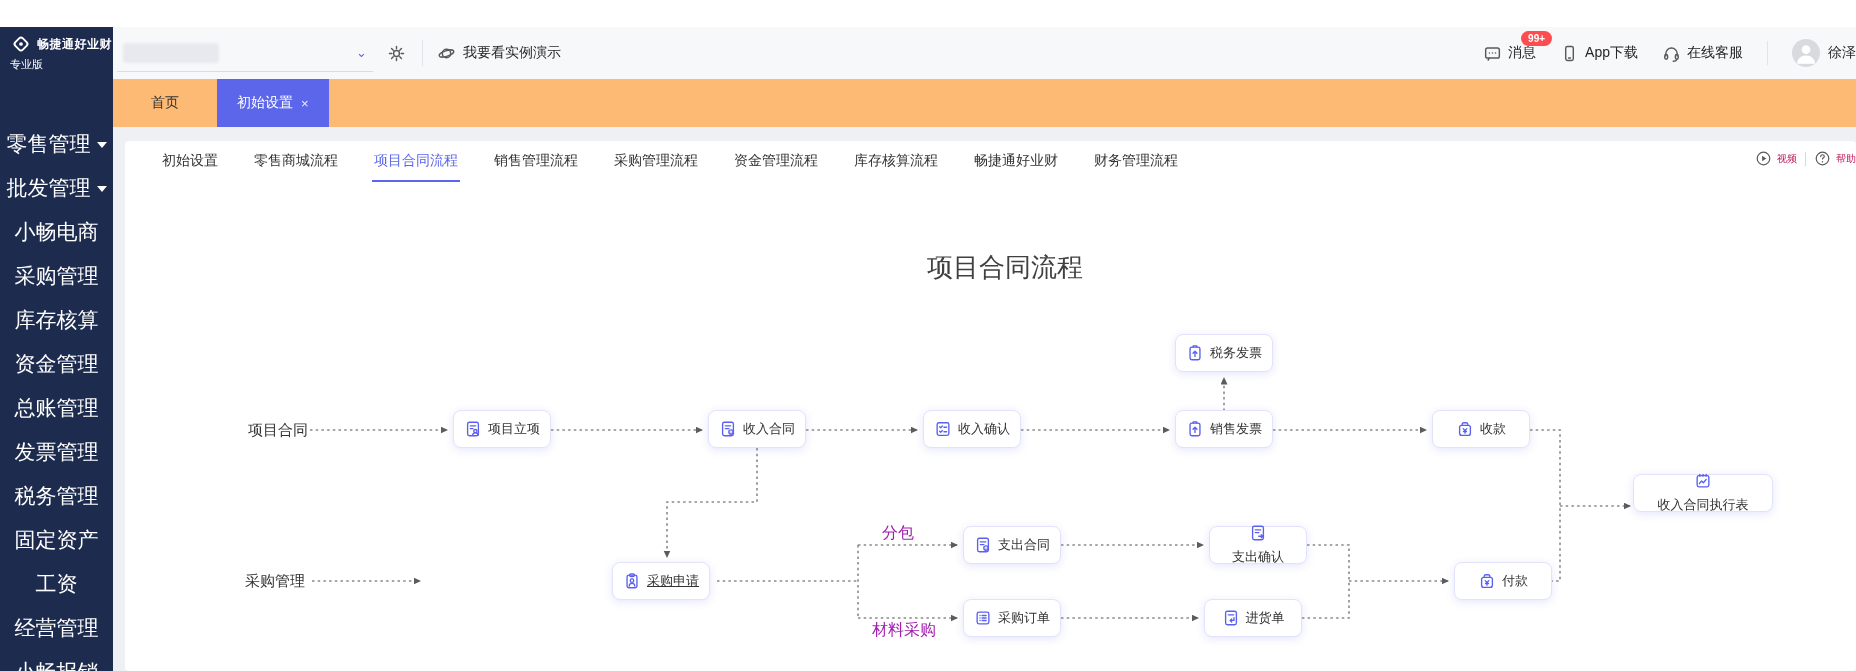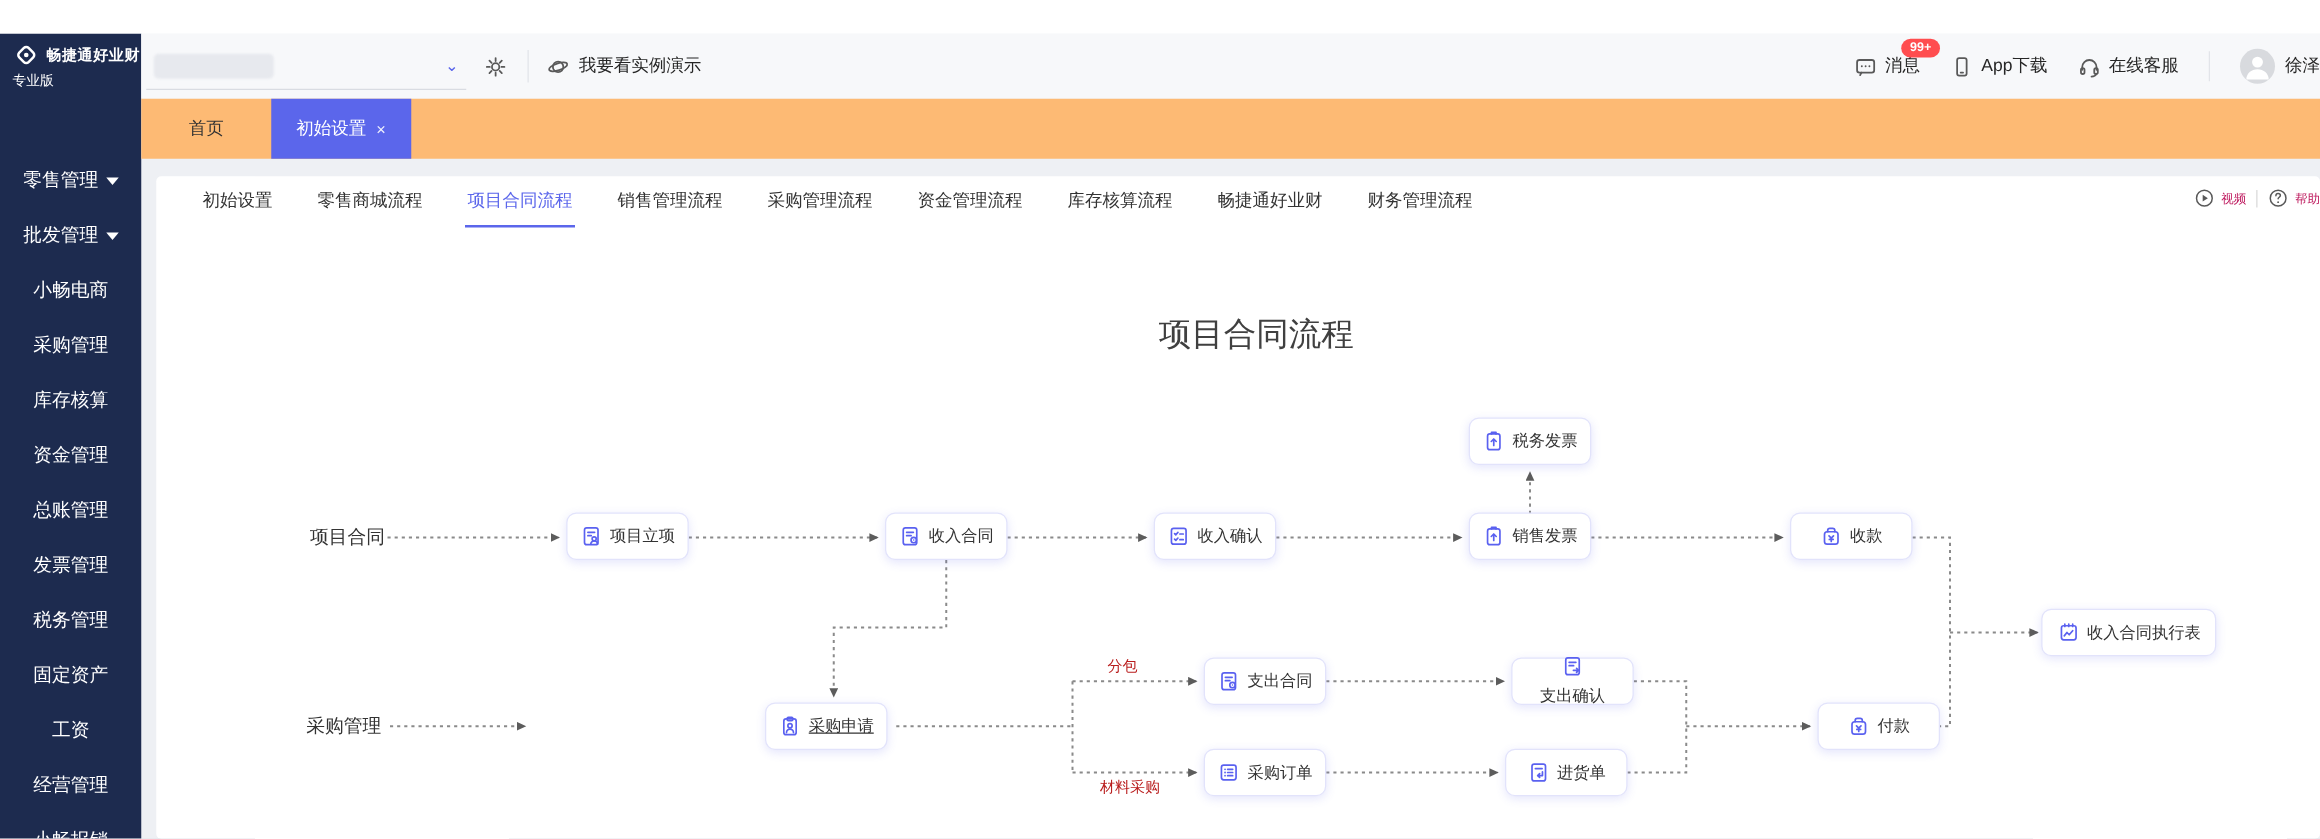--- a/index.html
+++ b/index.html
@@ -9,21 +9,21 @@
   .topstrip{position:absolute;left:0;top:0;width:1856px;height:27px;background:#ffffff;}
   
   .sidebar{position:absolute;left:0;top:27px;width:113px;height:644px;background:#1d2b4f;}
   .logo-block{height:52px;position:relative;}
   .logo-row{display:flex;align-items:center;gap:5px;padding:6px 4px 0 10px;}
   .logo-mark{width:22px;height:22px;flex:0 0 auto;}
   .brand-name{color:#fff;font-size:12px;font-weight:bold;white-space:nowrap;letter-spacing:.5px;}
   .brand-edition{color:#fff;font-size:11px;padding:2px 0 0 10px;}
   .side-menu{padding-top:43px;}
   .side-item{height:44px;display:flex;align-items:center;justify-content:center;gap:6px;
-    color:#ffffff;font-size:15px;cursor:pointer;}
+    color:#ffffff;font-size:21px;cursor:pointer;}
   .caret{width:0;height:0;border-left:5px solid transparent;border-right:5px solid transparent;
     border-top:6px solid #ffffff;margin-top:2px;}
   
   .header{position:absolute;left:113px;top:27px;width:1743px;height:52px;background:#f7f8fa;
     display:flex;align-items:center;}
   .org-select{position:relative;width:256px;height:36px;margin-left:4px;border-bottom:1px solid #d9dce2;
     display:flex;align-items:center;justify-content:space-between;cursor:pointer;}
   .org-masked{width:96px;height:20px;background:#e7e9ee;border-radius:4px;margin-left:6px;
     filter:blur(1px);}
   .chev{color:#5b66eb;font-size:13px;margin-right:6px;}
@@ -55,21 +55,21 @@
   .act svg{width:17px;height:17px;stroke:#595959;fill:none;stroke-width:1.4;stroke-linecap:round;stroke-linejoin:round;}
   .act-div{width:1px;height:14px;background:#d9d9d9;}
   .diagram-title{position:absolute;left:880px;top:92px;transform:translateX(-50%);
     font-size:26px;color:#404040;font-weight:500;white-space:nowrap;}
   .edges{position:absolute;left:0;top:0;pointer-events:none;}
   .fnode{position:absolute;height:36px;background:#fff;border:1px solid #e2e3fb;border-radius:8px;
     box-shadow:0 2px 8px rgba(91,102,235,.16);display:flex;align-items:center;justify-content:center;gap:6px;
     transform:translate(-50%,-50%);font-size:13px;color:#333;cursor:pointer;white-space:nowrap;z-index:2;}
   .fnode svg{width:18px;height:18px;stroke:#5a61f0;fill:none;stroke-width:1.5;stroke-linecap:round;stroke-linejoin:round;flex:0 0 auto;}
   .row-label{position:absolute;transform:translate(-50%,-50%);font-size:15px;color:#333;white-space:nowrap;}
-  .branch-label{position:absolute;transform:translate(-50%,-50%);font-size:12px;color:#b91c1c;white-space:nowrap;}
+  .branch-label{position:absolute;transform:translate(-50%,-50%);font-size:16px;color:#a21caf;white-space:nowrap;}
 </style>
 </head>
 <body>
 
 <div class="screen">
   <div class="topstrip"></div>
 
   <aside class="sidebar">
     <div class="logo-block">
       <div class="logo-row">
@@ -352,21 +352,21 @@
           <span>进货单</span>
         </div>
         <div class="fnode" style="left: 1378px; top: 440px; width: 96px;">
           <svg viewBox="0 0 20 20">
             <rect x="4" y="6" width="12" height="11" rx="2.4"></rect>
             <path d="M6.8 6V5a2 2 0 0 1 2-2h2.4a2 2 0 0 1 2 2v1"></path>
             <path d="M8 9.6l2 2 2-2M10 11.6v3M8.3 12.8h3.4"></path>
           </svg>
           <span>付款</span>
         </div>
-        <div class="fnode" style="left: 1578px; top: 365px; width: 138px;">
+        <div class="fnode" style="left: 1578px; top: 352px; width: 138px; flex-direction: column;">
           <svg viewBox="0 0 20 20">
             <rect x="3.5" y="4" width="13" height="12.5" rx="2"></rect>
             <path d="M6.5 2.6v2M10 2.6v2M13.5 2.6v2"></path>
             <path d="M6 13l2.4-3 2 2 3.1-3.6"></path>
           </svg>
           <span>收入合同执行表</span>
         </div>
         <div class="row-label" style="left: 153px; top: 289px;">项目合同</div>
         <div class="row-label" style="left: 150px; top: 440px;">采购管理</div>
         <div class="branch-label" style="left: 773px; top: 392px;">分包</div>

